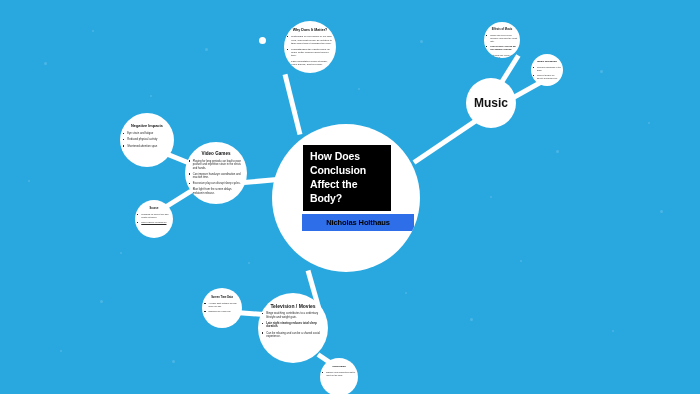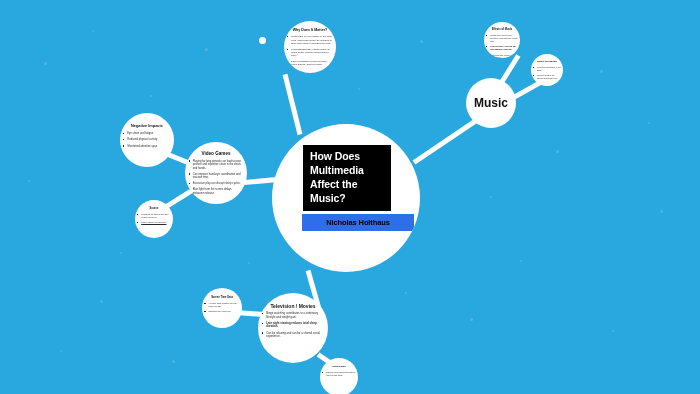--- a/index.html
+++ b/index.html
@@ -211,21 +211,21 @@
   <div class="edge" style="left:244px;top:180px;width:42px;transform:rotate(-5deg);"></div>
   <div class="edge" style="left:168px;top:152px;width:30px;transform:rotate(22deg);"></div>
   <div class="edge" style="left:160px;top:208px;width:38px;transform:rotate(-32deg);"></div>
   <div class="edge" style="left:308px;top:268px;width:52px;transform:rotate(74deg);"></div>
   <div class="edge" style="left:236px;top:310px;width:28px;transform:rotate(4deg);"></div>
   <div class="edge" style="left:318px;top:352px;width:26px;transform:rotate(34deg);"></div>
 
   <div id="marker"></div>
 
   <div class="node" id="hub">
-    <div class="hub-title">How Does Multimedia Affect the Music?</div>
+    <div class="hub-title">How Does Conclusion Affect the Body?</div>
     <div class="hub-author">Nicholas Holthaus</div>
   </div>
 
   <div class="node" id="n-why">
     <div class="node-inner">
       <span class="topic-title">Why Does It Matter?</span>
       <ul class="micro-list">
         <li>Multimedia is everywhere in our daily lives, and most people do not stop to think about how it changes the body.</li>
         <li>Understanding the effects helps us make better choices about screen time.</li>
         <li>This presentation looks at music, video games, and television.</li>

